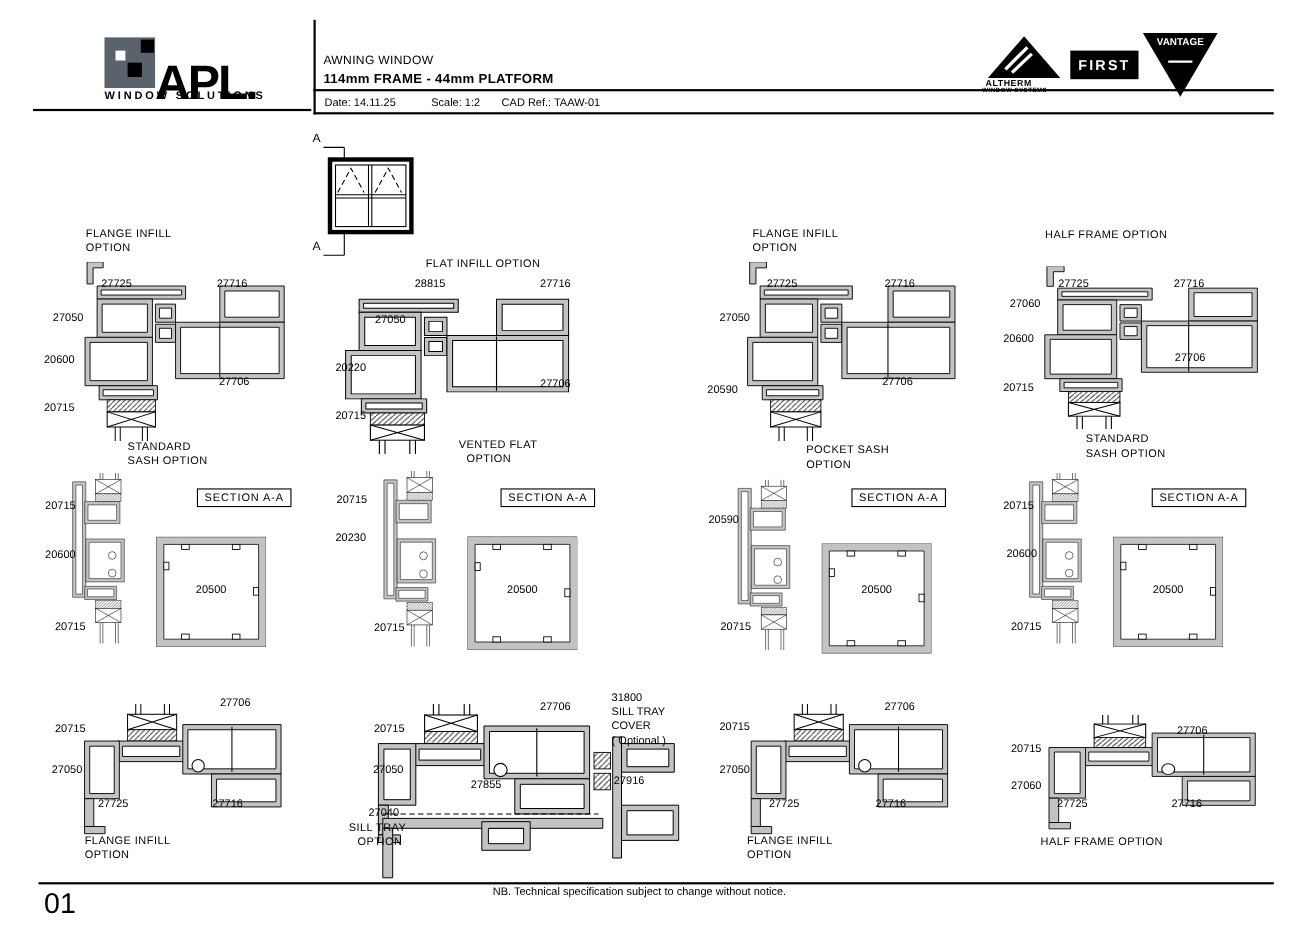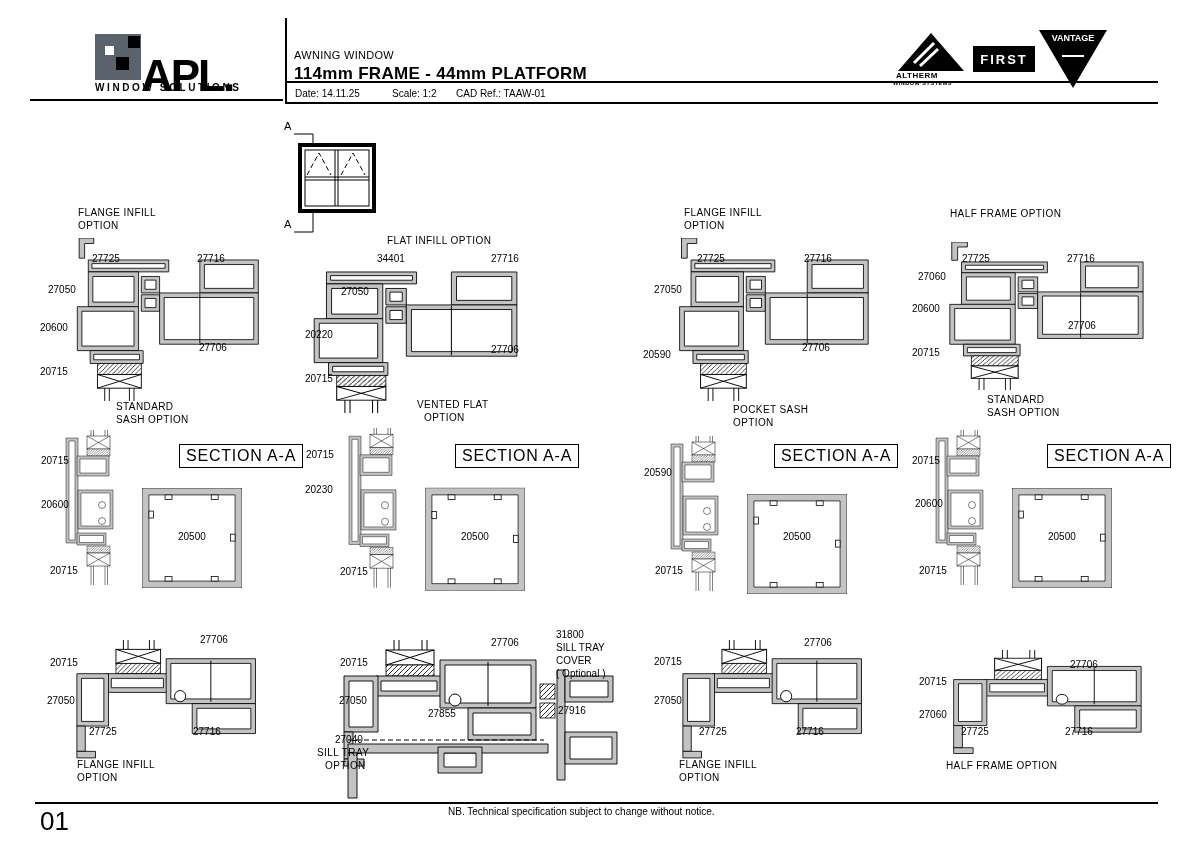--- a/index.html
+++ b/index.html
@@ -1,37 +1,37 @@
 <!DOCTYPE html>
 <html><head>
 <meta charset="utf-8">
 <style>
   html,body{margin:0;padding:0;background:#fff;}
   .sheet{position:relative;width:1191px;height:842px;background:#fff;overflow:hidden;
          font-family:"Liberation Sans",sans-serif;color:#000;}
   .hline,.vline{position:absolute;background:#000;}
   .lbl{position:absolute;font-size:10px;white-space:nowrap;z-index:6;}
   .ttl{position:absolute;font-size:10px;letter-spacing:.4px;white-space:nowrap;z-index:6;}
-  .secbox{position:absolute;border:1px solid #000;font-size:16px;letter-spacing:.8px;
+  .secbox{position:absolute;border:1px solid #000;font-size:10px;letter-spacing:.8px;
           padding:2px 6px;background:#fff;z-index:6;white-space:nowrap;}
   .dwg{position:absolute;z-index:2;}
   
   .g{fill:#c3c3c3;stroke:#000;stroke-width:.9;fill-rule:evenodd;}
   .ln{stroke:#000;stroke-width:1;fill:none;}
   .xb{fill:#fff;stroke:#000;stroke-width:1;}
   .hatch{fill:url(#pat-h);stroke:#000;stroke-width:.8;}
   .dash{stroke:#000;stroke-width:1;fill:none;stroke-dasharray:5 3;}
   
   .brand-sq{position:absolute;left:95px;top:34px;width:46px;height:46px;background:#5a636b;z-index:3;}
   .px{position:absolute;}
   .brand-name{position:absolute;left:141px;top:26px;font-size:44px;font-weight:bold;letter-spacing:-2px;z-index:3;margin-top:25px;}
   .brand-tag{position:absolute;left:95px;top:82px;width:148px;font-size:10px;font-weight:bold;letter-spacing:2.6px;z-index:3;}
   .doc-title{position:absolute;left:294px;top:24px;font-size:15px;font-weight:bold;letter-spacing:.3px;}
   .doc-sub{position:absolute;left:294px;top:49px;font-size:11px;font-weight:normal;letter-spacing:.3px;}
-  .doc-platform{position:absolute;left:294px;top:64px;font-size:17px;font-weight:bold;letter-spacing:.3px;}
+  .doc-platform{position:absolute;left:294px;top:64px;font-size:12px;font-weight:bold;letter-spacing:.3px;}
   .meta{position:absolute;top:88px;font-size:10px;}
   .first-box{position:absolute;left:973px;top:46px;width:62px;height:26px;background:#000;color:#fff;
              display:flex;align-items:center;justify-content:center;font-size:13px;font-weight:bold;letter-spacing:2px;z-index:3;}
   .logo-txt{position:absolute;font-weight:bold;z-index:3;}
   .page-num{position:absolute;left:40px;top:806px;font-size:26px;z-index:6;}
   .foot-note{position:absolute;left:448px;top:806px;font-size:10px;z-index:6;}
 </style>
 </head>
 <body>
 
@@ -171,21 +171,21 @@
   <span class="lbl" style="left:40px;top:322px">20600</span>
   <span class="lbl" style="left:199px;top:342px">27706</span>
   <span class="lbl" style="left:40px;top:366px">20715</span>
   <span class="ttl" style="left:116px;top:401px">STANDARD</span>
   <span class="ttl" style="left:116px;top:414px">SASH OPTION</span>
 
   <svg class="dwg" style="left:306px;top:250px;width:215px;height:163px" viewBox="0 0 210 178" preserveAspectRatio="none">
     <use href="#sym-corner" width="210" height="178"></use>
   </svg>
   <span class="ttl" style="left:387px;top:235px">FLAT INFILL OPTION</span>
-  <span class="lbl" style="left:377px;top:253px">34401</span>
+  <span class="lbl" style="left:377px;top:253px">28815</span>
   <span class="lbl" style="left:491px;top:253px">27716</span>
   <span class="lbl" style="left:341px;top:286px">27050</span>
   <span class="lbl" style="left:305px;top:329px">20220</span>
   <span class="lbl" style="left:491px;top:344px">27706</span>
   <span class="lbl" style="left:305px;top:373px">20715</span>
   <span class="ttl" style="left:417px;top:399px">VENTED FLAT</span>
   <span class="ttl" style="left:424px;top:412px">OPTION</span>
 
   <svg class="dwg" style="left:672px;top:238px;width:200px;height:163px" viewBox="0 0 210 178" preserveAspectRatio="none">
     <use href="#sym-flange" x="8" y="0" width="24" height="24"></use>

